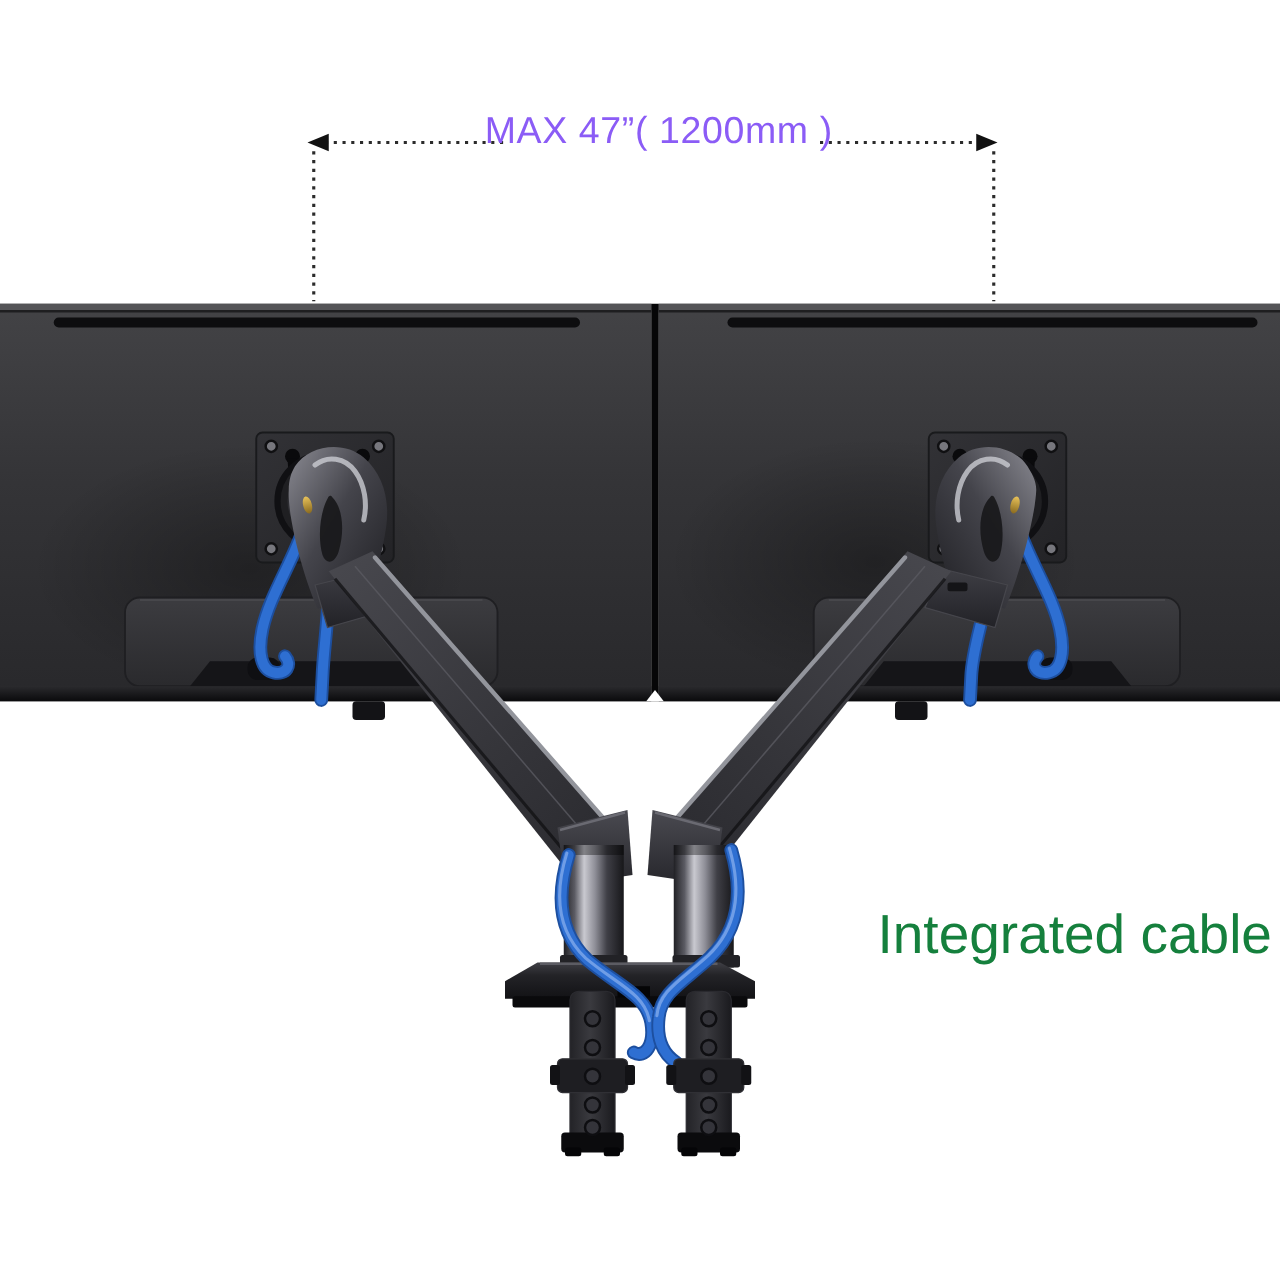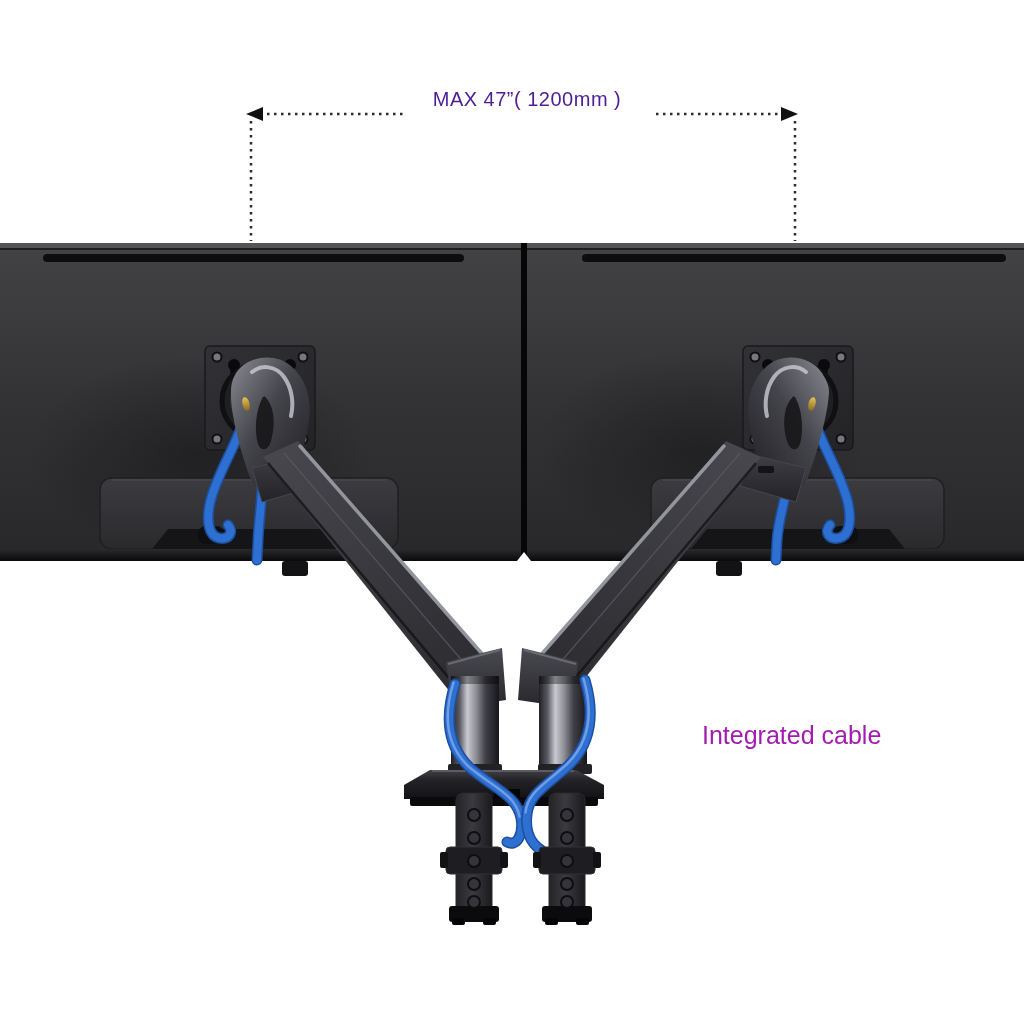--- a/index.html
+++ b/index.html
@@ -3,25 +3,25 @@
 <meta charset="utf-8">
 <style>
   html,body{margin:0;padding:0;background:#ffffff;}
   .canvas{
     position:relative;width:1024px;height:1024px;background:#ffffff;
     overflow:hidden;font-family:"Liberation Sans",sans-serif;
   }
   .illustration{position:absolute;left:0;top:0;}
   .dim-label{
     position:absolute;top:88px;left:527px;transform:translateX(-50%);
-    font-size:20px;color:#4c1d95;white-space:nowrap;letter-spacing:.5px;
+    font-size:30px;color:#8b5cf6;white-space:nowrap;letter-spacing:.5px;
   }
   .caption{
     position:absolute;top:719px;left:702px;
-    font-size:25px;line-height:1.33;color:#a21caf;
+    font-size:44px;line-height:1.33;color:#15803d;
   }
 </style>
 </head>
 <body>
 
 <div class="canvas">
 
   <svg class="illustration" width="1024" height="1024" viewBox="0 0 1024 1024">
     <defs>
       <linearGradient id="monBody" x1="0" y1="0" x2="0" y2="1">

